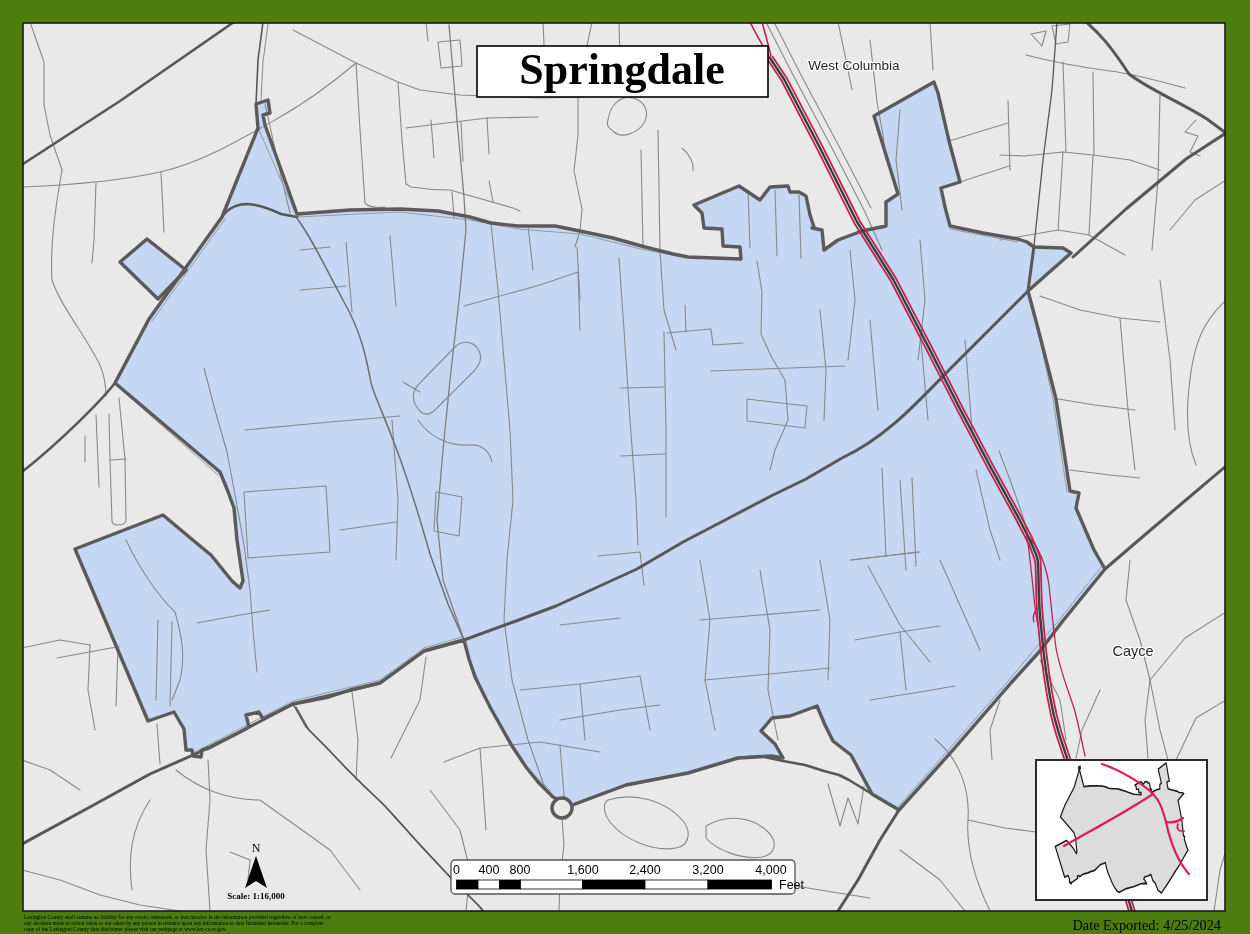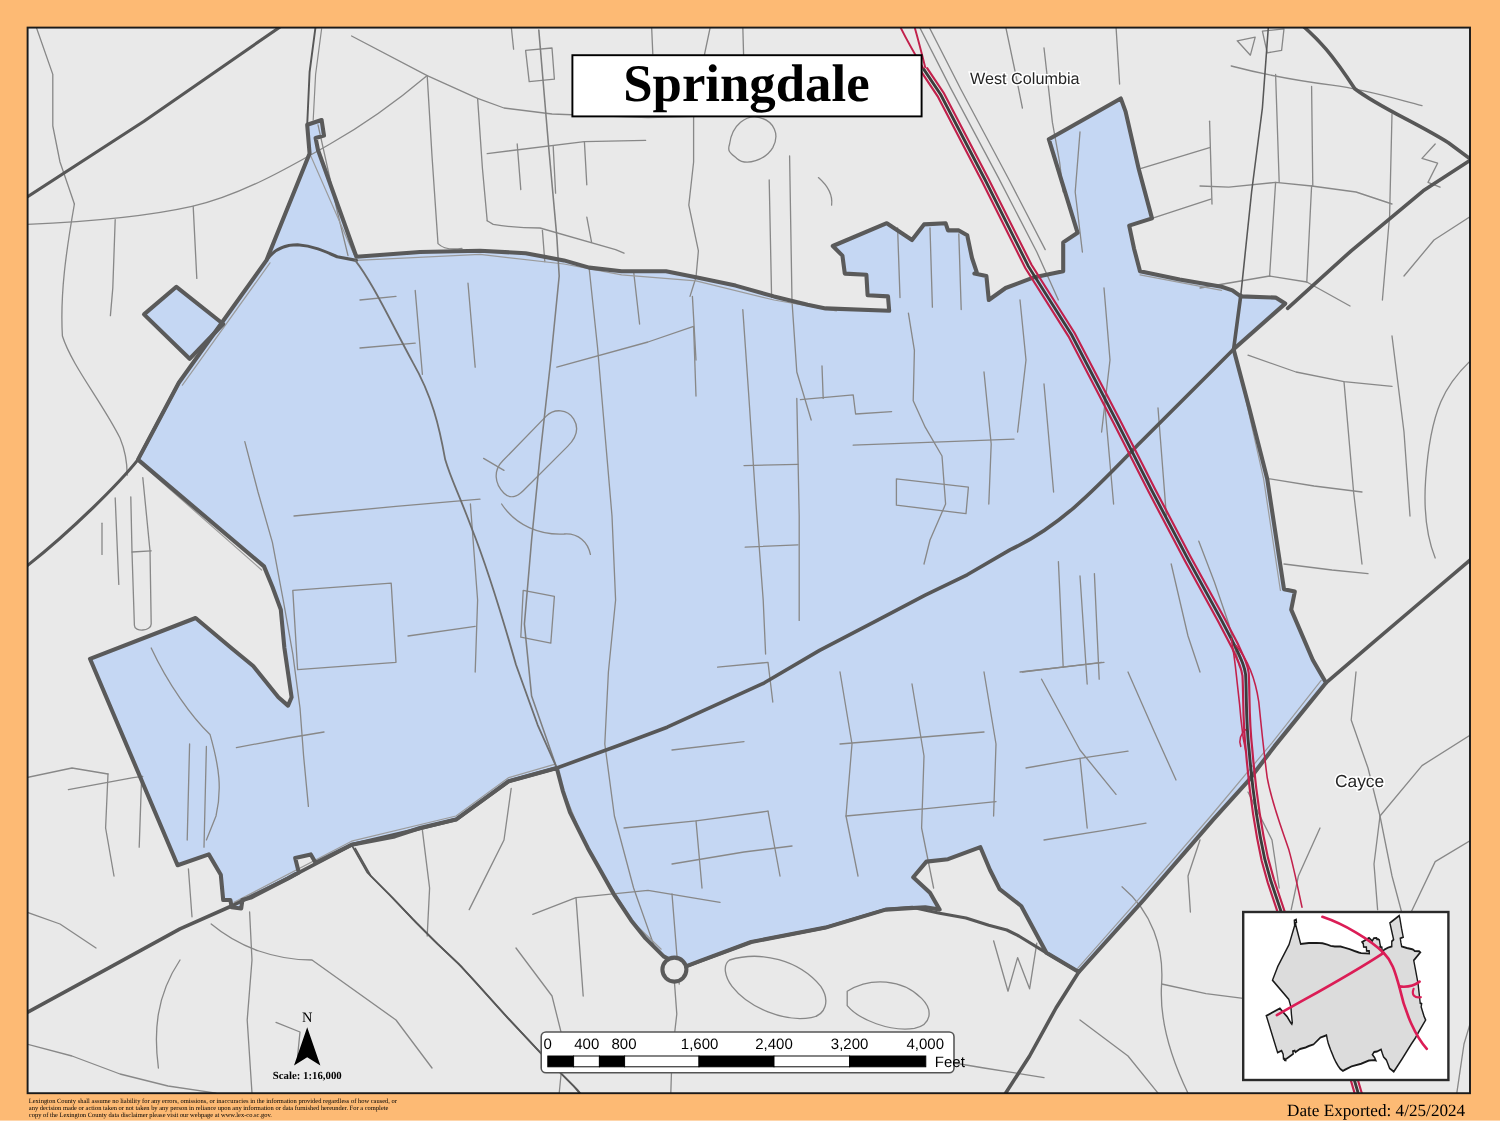--- a/index.html
+++ b/index.html
@@ -1,16 +1,16 @@
 <!DOCTYPE html>
 <html><head>
 <meta charset="utf-8">
 <style>
   html,body{margin:0;padding:0;background:#ffffff;}
-  .page{position:relative;width:1250px;height:934px;background:#fdba74;font-family:"Liberation Sans",sans-serif;}
+  .page{position:relative;width:1250px;height:934px;background:#4d7c0f;font-family:"Liberation Sans",sans-serif;}
   svg{position:absolute;top:0;left:0;}
 </style>
 </head>
 <body>
 <div class="page">
 <svg width="1250" height="934" viewBox="0 0 1250 934">
   <defs>
     <clipPath id="mapclip">
           <rect x="23" y="23" width="1202" height="888"></rect>
         </clipPath>

